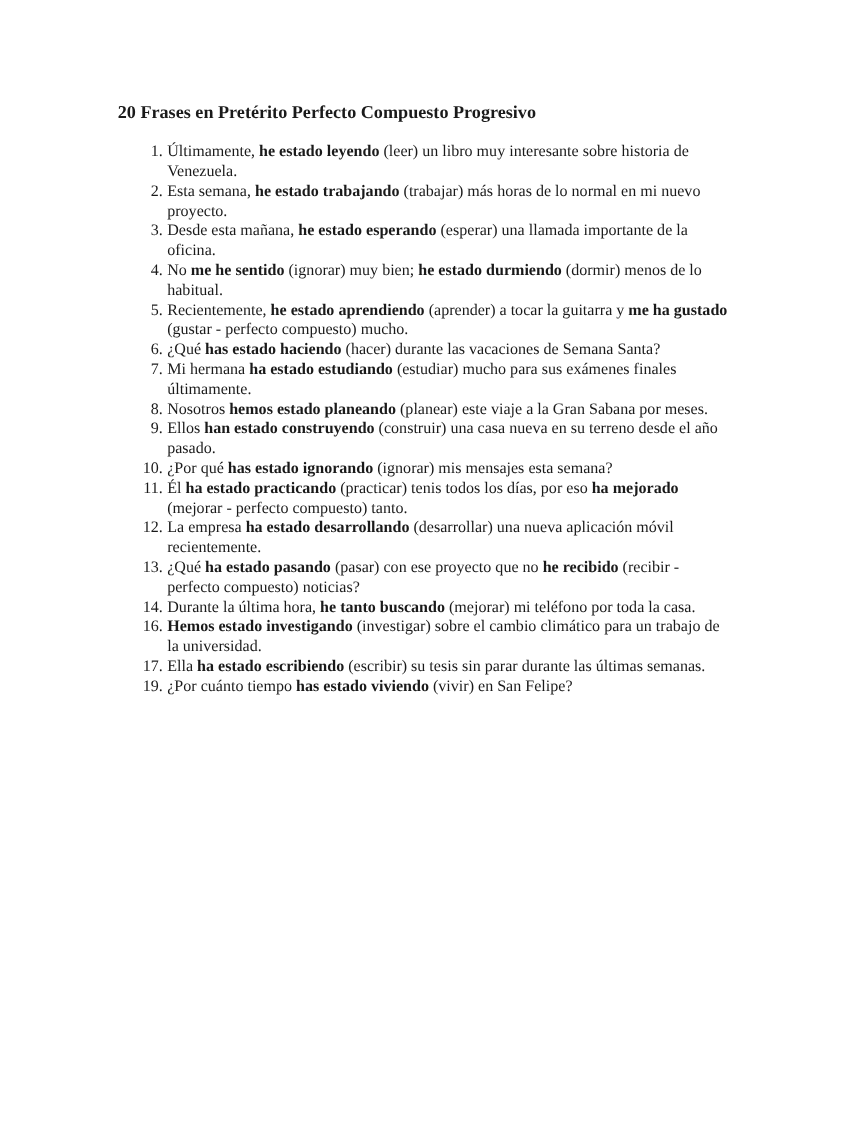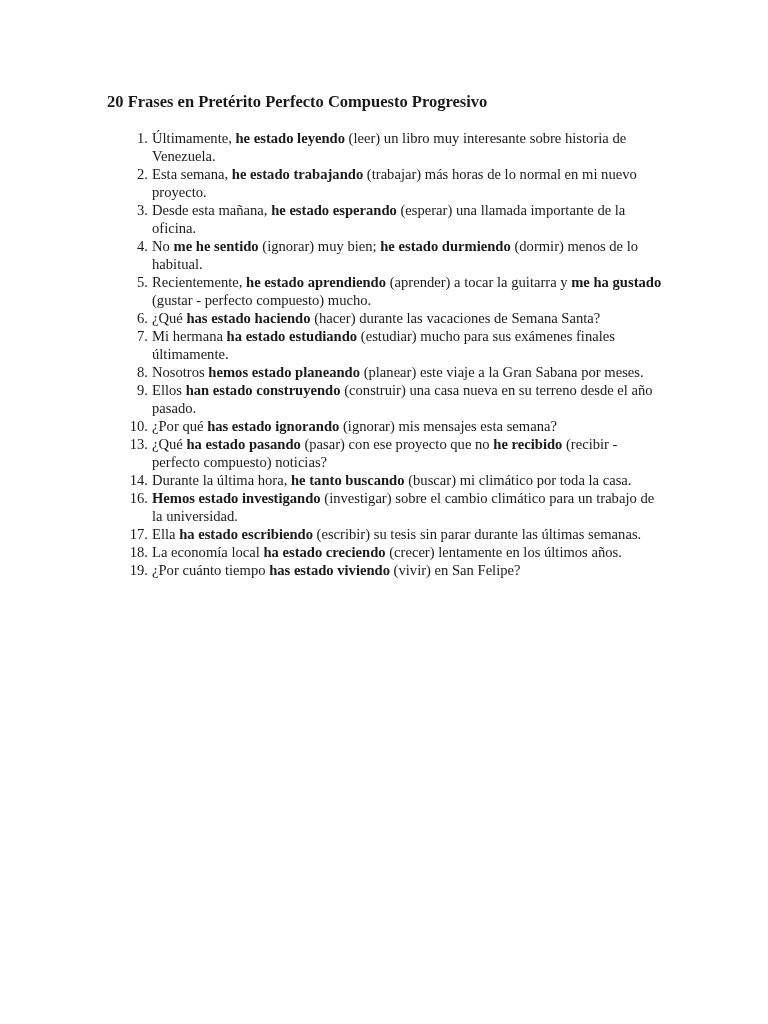--- a/index.html
+++ b/index.html
@@ -32,20 +32,21 @@
       <li><span class="num">1.</span><span>Últimamente, </span><b>he estado leyendo</b><span> (leer) un libro muy interesante sobre historia de Venezuela.</span></li>
       <li><span class="num">2.</span><span>Esta semana, </span><b>he estado trabajando</b><span> (trabajar) más horas de lo normal en mi nuevo proyecto.</span></li>
       <li><span class="num">3.</span><span>Desde esta mañana, </span><b>he estado esperando</b><span> (esperar) una llamada importante de la oficina.</span></li>
       <li><span class="num">4.</span><span>No </span><b>me he sentido</b><span> (ignorar) muy bien; </span><b>he estado durmiendo</b><span> (dormir) menos de lo habitual.</span></li>
       <li><span class="num">5.</span><span>Recientemente, </span><b>he estado aprendiendo</b><span> (aprender) a tocar la guitarra y </span><b>me ha gustado</b><span> (gustar - perfecto compuesto) mucho.</span></li>
       <li><span class="num">6.</span><span>¿Qué </span><b>has estado haciendo</b><span> (hacer) durante las vacaciones de Semana Santa?</span></li>
       <li><span class="num">7.</span><span>Mi hermana </span><b>ha estado estudiando</b><span> (estudiar) mucho para sus exámenes finales últimamente.</span></li>
       <li><span class="num">8.</span><span>Nosotros </span><b>hemos estado planeando</b><span> (planear) este viaje a la Gran Sabana por meses.</span></li>
       <li><span class="num">9.</span><span>Ellos </span><b>han estado construyendo</b><span> (construir) una casa nueva en su terreno desde el año pasado.</span></li>
       <li><span class="num">10.</span><span>¿Por qué </span><b>has estado ignorando</b><span> (ignorar) mis mensajes esta semana?</span></li>
+      <li><span class="num">11.</span><span>Él </span><b>ha estado practicando</b><span> (practicar) tenis todos los días, por eso </span><b>ha mejorado</b><span> (mejorar - perfecto compuesto) tanto.</span></li>
+      <li><span class="num">12.</span><span>La empresa </span><b>ha estado desarrollando</b><span> (desarrollar) una nueva aplicación móvil recientemente.</span></li>
       <li><span class="num">13.</span><span>¿Qué </span><b>ha estado pasando</b><span> (pasar) con ese proyecto que no </span><b>he recibido</b><span> (recibir - perfecto compuesto) noticias?</span></li>
-      <li><span class="num">14.</span><span>Durante la última hora, </span><b>he tanto buscando</b><span> (buscar) mi climático por toda la casa.</span></li>
+      <li><span class="num">14.</span><span>Durante la última hora, </span><b>he tanto buscando</b><span> (mejorar) mi teléfono por toda la casa.</span></li>
       <li><span class="num">16.</span><b>Hemos estado investigando</b><span> (investigar) sobre el cambio climático para un trabajo de la universidad.</span></li>
       <li><span class="num">17.</span><span>Ella </span><b>ha estado escribiendo</b><span> (escribir) su tesis sin parar durante las últimas semanas.</span></li>
-      <li><span class="num">18.</span><span>La economía local </span><b>ha estado creciendo</b><span> (crecer) lentamente en los últimos años.</span></li>
       <li><span class="num">19.</span><span>¿Por cuánto tiempo </span><b>has estado viviendo</b><span> (vivir) en San Felipe?</span></li>
     </ol>
 </div>
 
 </body></html>

